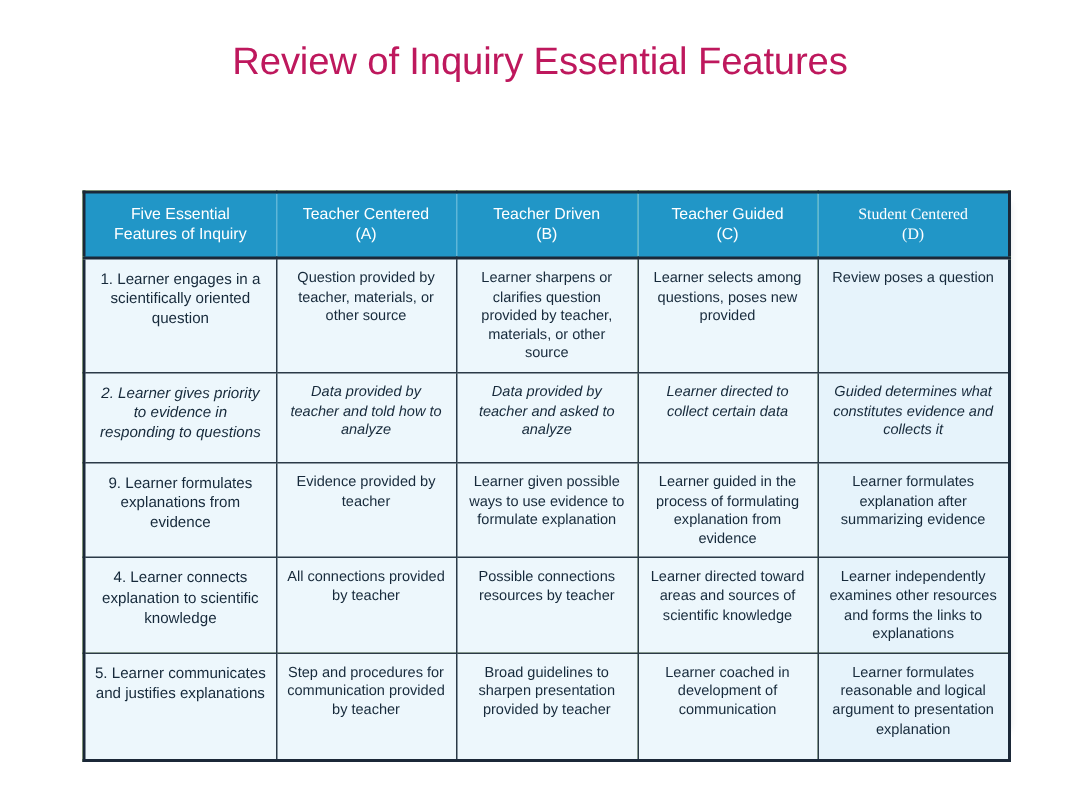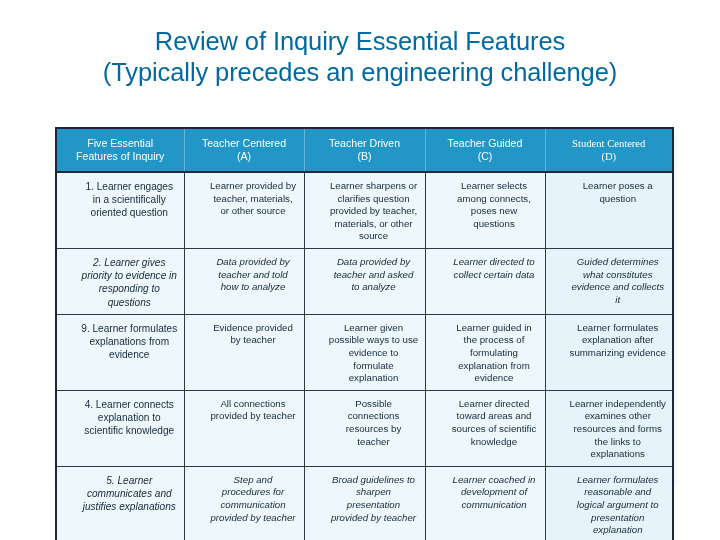--- a/index.html
+++ b/index.html
@@ -15,21 +15,21 @@
     position: relative;
   }
 
   
   #slide-title {
     position: absolute;
     left: 0;
     top: 26px;
     width: 720px;
     text-align: center;
-    color: #0369a1;
+    color: #be185d;
     font-size: 25.5px;
     line-height: 31px;
     font-weight: normal;
     letter-spacing: -0.1px;
   }
   #slide-title .title-line {
     display: block;
     white-space: nowrap;
   }
 
@@ -87,32 +87,31 @@
   .hdr-l2 { display: block; }
 
   
   table.matrix tbody td {
     background: #EDF7FC;
     color: #16293a;
     font-size: 9.7px;
     line-height: 12.6px;
     text-align: center;
     vertical-align: top;
-    padding: 7px 6px 5px 24px;
+    padding: 7px 6px 5px 6px;
     border-right: 1.5px solid #2b3a47;
     border-bottom: 1.5px solid #2b3a47;
     box-sizing: border-box;
   }
   table.matrix tbody td:last-child {
     border-right: none;
     background: #e6f3fb;
   }
   table.matrix tbody tr:last-child td {
     border-bottom: none;
-    font-style: italic;
   }
   table.matrix tbody td.feature-col {
     font-size: 10.1px;
     line-height: 13.2px;
   }
 
   
   col.c0 { width: 128px; }
   col.c1 { width: 120px; }
   col.c2 { width: 121px; }
@@ -124,21 +123,20 @@
   tr.r1 { height: 60px; font-style: italic; }
   tr.r2 { height: 60px; }
   tr.r3 { height: 58px; }
   tr.r4 { height: 72px; }
 </style>
 </head>
 <body>
 
 <div id="slide-title">
   <span class="title-line">Review of Inquiry Essential Features</span>
-  <span class="title-line">(Typically precedes an engineering challenge)</span>
 </div>
 
 <div id="matrix-wrap">
   <div id="matrix-shadow"></div>
   <table class="matrix">
     <colgroup>
       <col class="c0">
         <col class="c1">
         <col class="c2">
         <col class="c3">
@@ -164,24 +162,24 @@
         </th>
         <th>
           <span class="hdr-l1">Student Centered</span>
           <span class="hdr-l2">(D)</span>
         </th>
       </tr>
     </thead>
     <tbody>
       <tr class="r0">
         <td class="feature-col">1. Learner engages in a scientifically oriented question</td>
-        <td>Learner provided by teacher, materials, or other source</td>
+        <td>Question provided by teacher, materials, or other source</td>
         <td>Learner sharpens or clarifies question provided by teacher, materials, or other source</td>
-        <td>Learner selects among connects, poses new questions</td>
-        <td>Learner poses a question</td>
+        <td>Learner selects among questions, poses new provided</td>
+        <td>Review poses a question</td>
       </tr>
       <tr class="r1">
         <td class="feature-col">2. Learner gives priority to evidence in responding to questions</td>
         <td>Data provided by teacher and told how to analyze</td>
         <td>Data provided by teacher and asked to analyze</td>
         <td>Learner directed to collect certain data</td>
         <td>Guided determines what constitutes evidence and collects it</td>
       </tr>
       <tr class="r2">
         <td class="feature-col">9. Learner formulates explanations from evidence</td>

